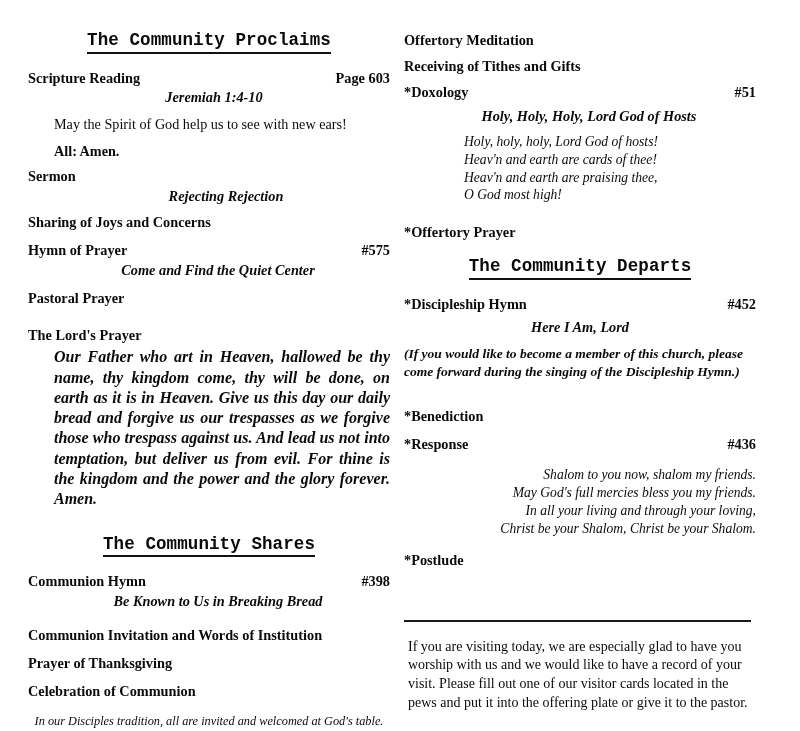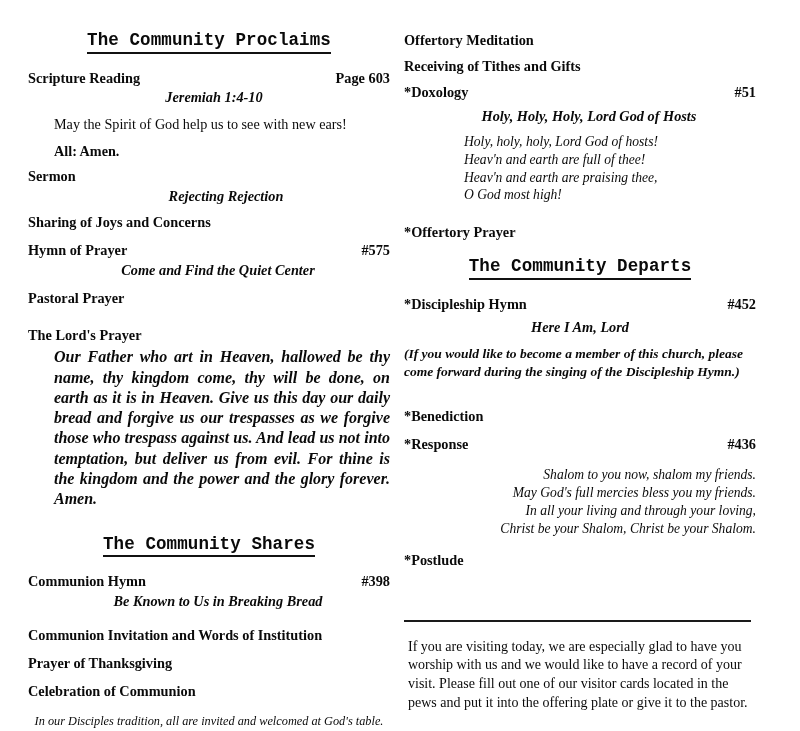--- a/index.html
+++ b/index.html
@@ -281,21 +281,21 @@
       <span class="num">#51</span>
     </div>
 
     <div class="sp6"></div>
 
     <div class="title-bi ind-sm">Holy, Holy, Holy, Lord God of Hosts</div>
 
     <div class="sp8"></div>
 
     <div class="verse">Holy, holy, holy, Lord God of hosts!</div>
-    <div class="verse">Heav'n and earth are full of thee!</div>
+    <div class="verse">Heav'n and earth are cards of thee!</div>
     <div class="verse">Heav'n and earth are praising thee,</div>
     <div class="verse">O God most high!</div>
 
     <div class="sp20"></div>
 
     <div class="item-plain">*Offertory Prayer</div>
 
     <div class="sp14"></div>
 
     <div class="section-heading">

